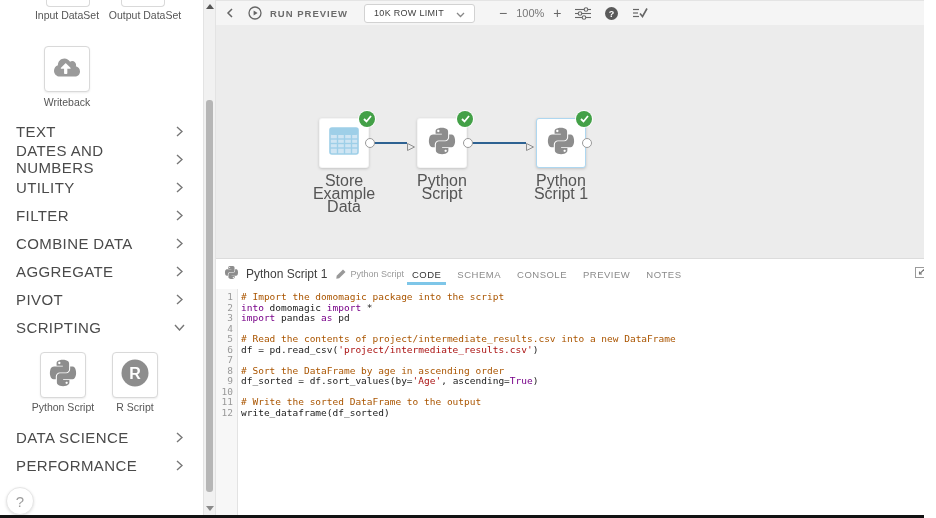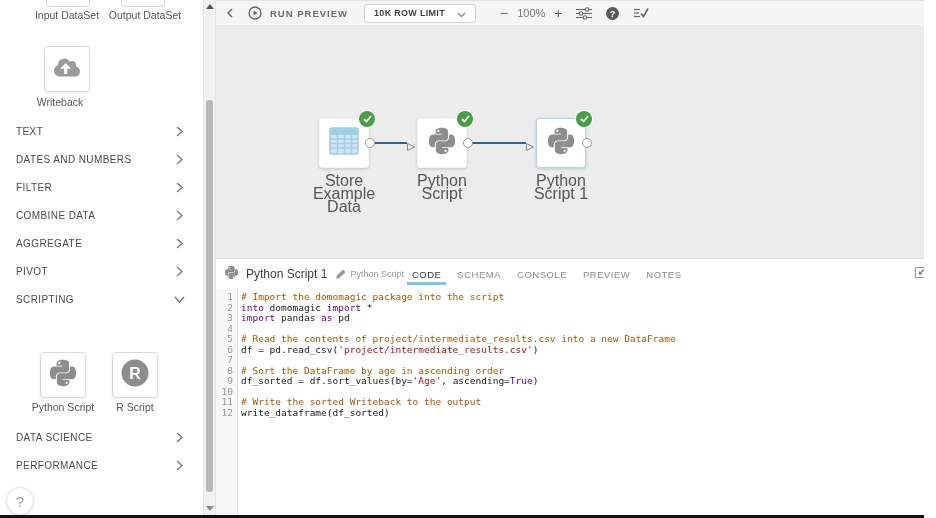--- a/index.html
+++ b/index.html
@@ -9,26 +9,26 @@
   
   .sidebar{position:absolute;left:0;top:0;width:203px;height:515px;background:#fff;overflow:hidden;}
   .tile-stub{position:absolute;top:0;height:7px;width:44px;background:#fff;border:1px solid #d9d9d9;
              border-top:none;border-radius:0 0 4px 4px;box-sizing:border-box;}
   .stub-0{left:46px;} .stub-1{left:121px;}
   .tile-label{position:absolute;font-size:10.5px;color:#565656;text-align:center;width:100px;}
   .tl-0{left:17px;top:9px;} .tl-1{left:95px;top:9px;}
   .tile{position:absolute;width:46px;height:46px;background:#fff;border:1px solid #d9d9d9;border-radius:4px;
         box-shadow:0 1px 2px rgba(0,0,0,.08);display:flex;align-items:center;justify-content:center;box-sizing:border-box;cursor:pointer;}
   .writeback-tile{left:44px;top:46px;}
-  .writeback-label{left:10px;top:96px;}
+  .writeback-label{left:17px;top:96px;}
 
   .cats-top{position:absolute;left:0;top:117px;width:203px;}
   .cats-bottom{position:absolute;left:0;top:423px;width:203px;}
   .cat-row{height:28px;display:flex;align-items:center;padding:0 20px 0 16px;cursor:pointer;}
-  .cat-label{font-size:10px;color:#4a4a4a;letter-spacing:.4px;}
+  .cat-label{font-size:15px;color:#4a4a4a;letter-spacing:.4px;}
   .chev{margin-left:auto;display:flex;align-items:center;}
   .cat-row.expanded .chev svg{transform:rotate(90deg);}
 
   .scripting-tiles{position:absolute;left:0;top:341px;width:203px;height:82px;}
   .sc-tile-0{left:40px;top:11px;}
   .sc-tile-1{left:112px;top:11px;}
   .sc-label{position:absolute;top:60px;font-size:10.5px;color:#565656;text-align:center;width:100px;}
   .sl-0{left:13px;} .sl-1{left:85px;}
 
   .help-fab{position:absolute;left:6px;top:487px;width:28px;height:28px;border-radius:50%;background:#fff;
@@ -45,21 +45,21 @@
 
   
   .canvas{position:absolute;left:216px;top:0;width:720px;height:258px;background:var(--canvas-bg,#ececec);}
   .toolbar{height:25px;background:#f5f5f5;border-top:1px solid #e4e4e4;box-sizing:border-box;
            display:flex;align-items:center;padding-left:8px;}
   .tb-back{display:flex;align-items:center;cursor:pointer;padding:2px;}
   .tb-play{display:flex;align-items:center;margin-left:12px;cursor:pointer;}
   .tb-run{font-size:9.5px;font-weight:700;color:#6b6b6b;letter-spacing:1px;margin-left:8px;cursor:pointer;}
   .tb-dropdown{margin-left:16px;height:19px;background:#fff;border:1px solid #d2d2d2;border-radius:3px;
                display:flex;align-items:center;padding:0 9px;gap:12px;cursor:pointer;box-sizing:border-box;}
-  .tb-dropdown .lbl{font-size:9px;font-weight:700;color:#3e3e3e;letter-spacing:.3px;}
+  .tb-dropdown .lbl{font-size:9px;font-weight:400;color:#3e3e3e;letter-spacing:.3px;}
   .tb-minus,.tb-plus{font-size:14px;color:#666;cursor:pointer;line-height:1;}
   .tb-minus{margin-left:24px;}
   .tb-zoom{font-size:11px;color:#777;margin:0 9px;}
   .tb-icon{margin-left:14px;display:flex;align-items:center;cursor:pointer;}
 
   .flow{position:absolute;left:0;top:0;right:0;bottom:0;}
   .edge{position:absolute;top:142px;height:2px;background:var(--edge-blue,#2e6292);}
   .node{position:absolute;top:118px;width:50px;height:50px;z-index:2;}
   .node .card{position:absolute;inset:0;background:#fff;border-radius:3px;border:1px solid rgba(0,0,0,0.04);
               box-shadow:0 1px 3px rgba(0,0,0,.18);display:flex;align-items:center;justify-content:center;box-sizing:border-box;cursor:pointer;}
@@ -136,20 +136,28 @@
 
         <div class="cat-row">
           <span class="cat-label">DATES AND NUMBERS</span>
           <span class="chev">
             <svg width="7" height="11" viewBox="0 0 7 11">
               <path d="M1 1 L6 5.5 L1 10" fill="none" stroke="#777" stroke-width="1.4"></path>
             </svg>
           </span>
         </div>
 
+        <div class="cat-row">
+          <span class="cat-label">UTILITY</span>
+          <span class="chev">
+            <svg width="7" height="11" viewBox="0 0 7 11">
+              <path d="M1 1 L6 5.5 L1 10" fill="none" stroke="#777" stroke-width="1.4"></path>
+            </svg>
+          </span>
+        </div>
 
         <div class="cat-row">
           <span class="cat-label">FILTER</span>
           <span class="chev">
             <svg width="7" height="11" viewBox="0 0 7 11">
               <path d="M1 1 L6 5.5 L1 10" fill="none" stroke="#777" stroke-width="1.4"></path>
             </svg>
           </span>
         </div>
 
@@ -424,21 +432,21 @@
         <div class="code-line">
           <span class="ln">9</span>
           <span class="lc"><span class="tok-plain">df_sorted = df.sort_values(by=</span><span class="tok-string">'Age'</span><span class="tok-plain">, ascending=</span><span class="tok-keyword">True</span><span class="tok-plain">)</span></span>
         </div>
         <div class="code-line">
           <span class="ln">10</span>
           <span class="lc">&nbsp;</span>
         </div>
         <div class="code-line">
           <span class="ln">11</span>
-          <span class="lc"><span class="tok-comment"># Write the sorted Writeback to the output</span></span>
+          <span class="lc"><span class="tok-comment"># Write the sorted DataFrame to the output</span></span>
         </div>
         <div class="code-line">
           <span class="ln">12</span>
           <span class="lc"><span class="tok-plain">write_dataframe(df_sorted)</span></span>
         </div>
       </div>
   </section>
 
   <div class="bottom-bar"></div>
 </div>

